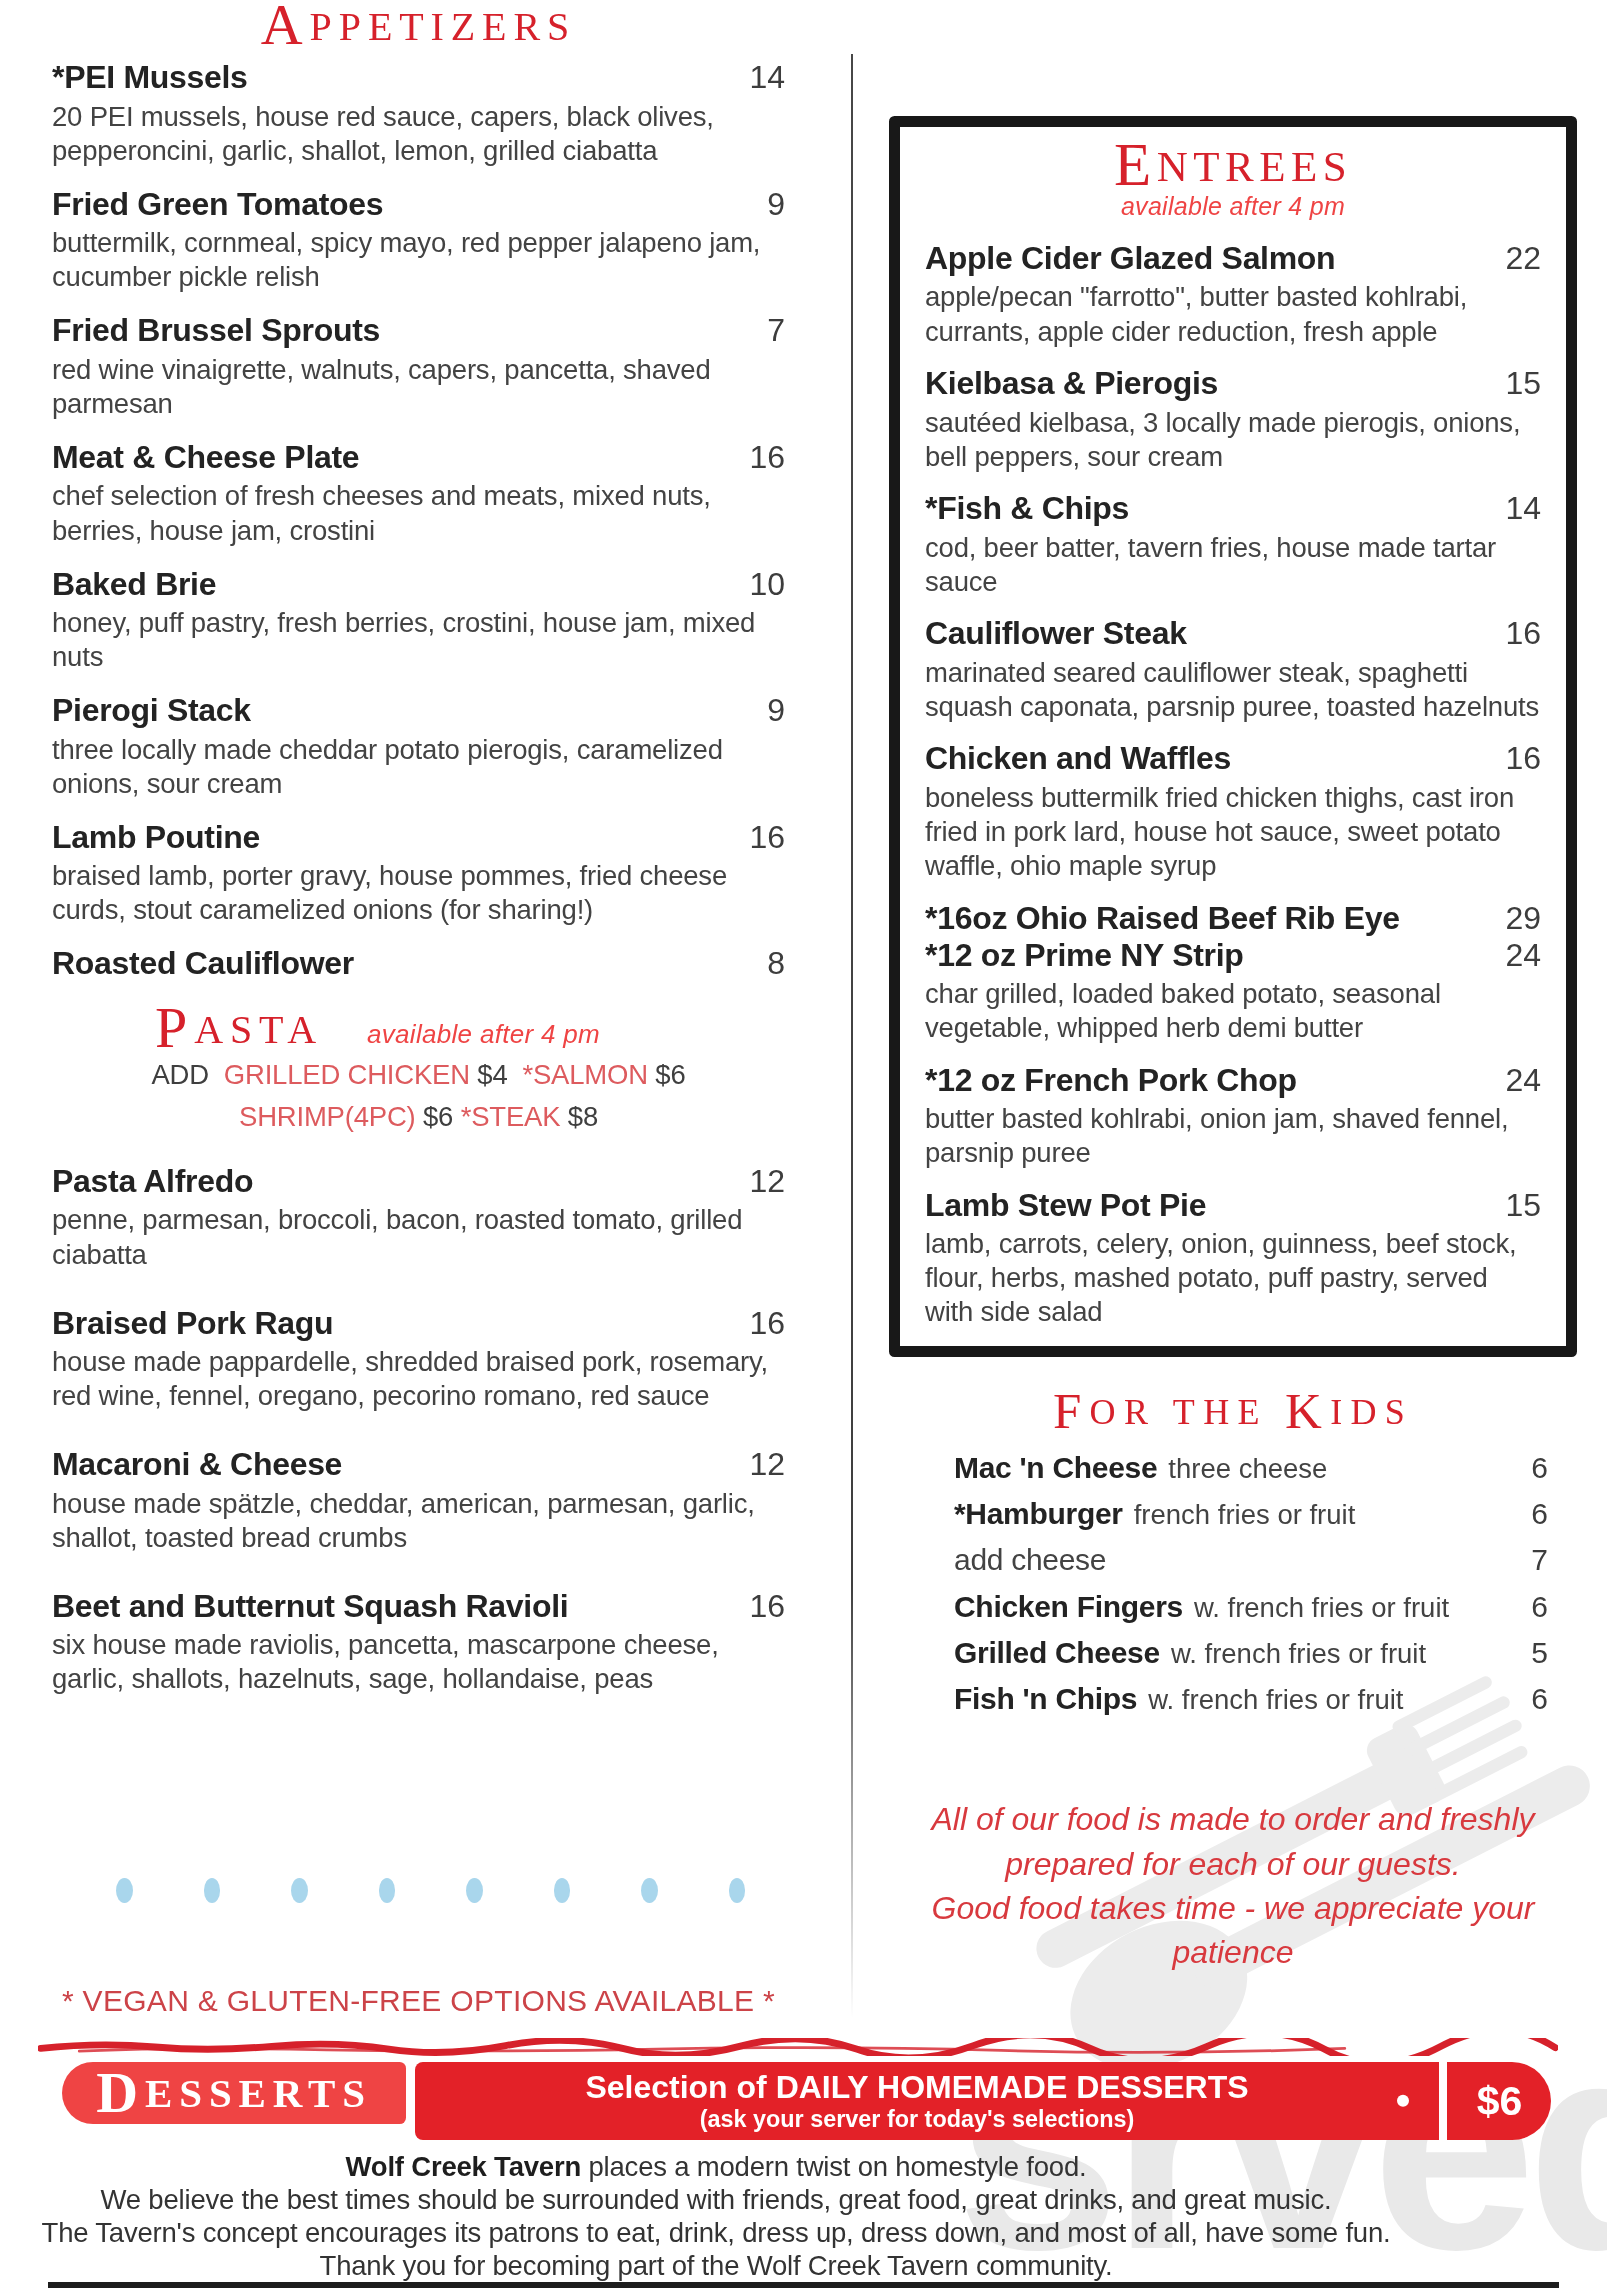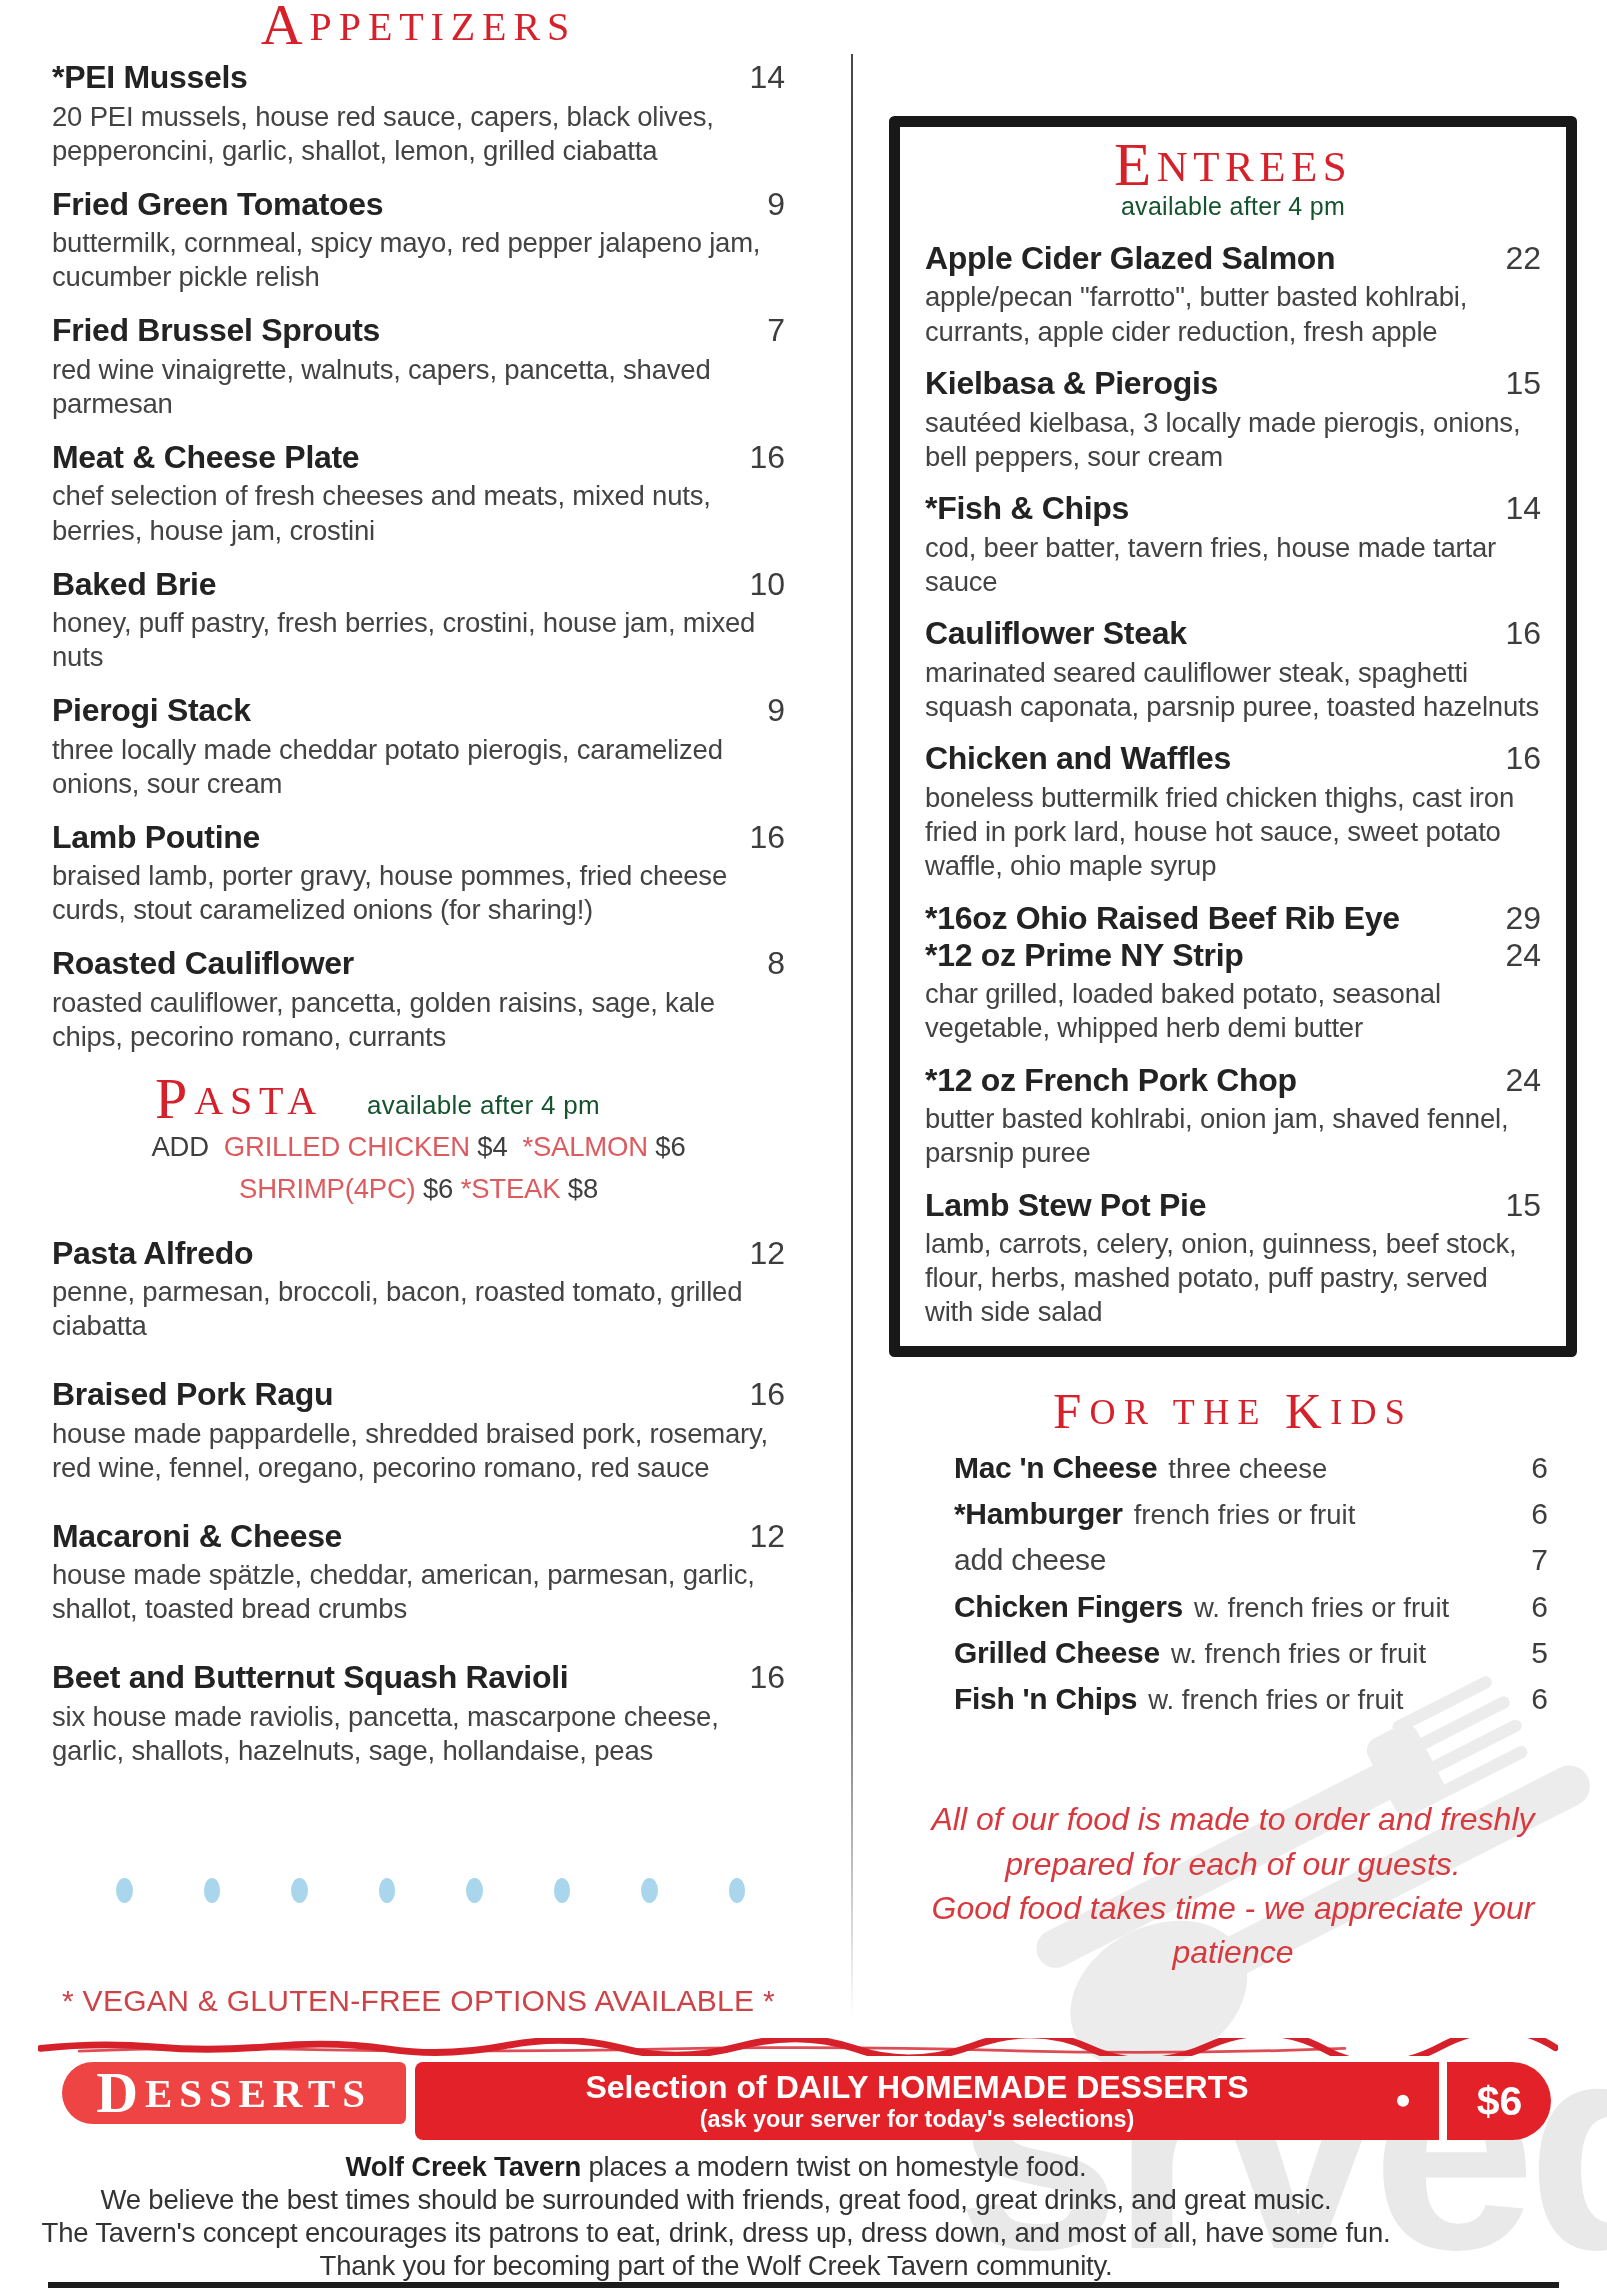--- a/index.html
+++ b/index.html
@@ -29,21 +29,21 @@
   }
   .sec-title .big{font-size:58px;line-height:0;vertical-align:-4.1px;}
   .menu-item{margin-bottom:18px;}
   .name-row{display:flex;justify-content:space-between;align-items:baseline;}
   .item-name{font-weight:bold;font-size:32px;color:#232323;letter-spacing:-0.3px;}
   .item-price{font-size:32px;color:#3d3d3d;margin-left:13.8px;}
   .item-desc{font-size:27.5px;color:#434343;line-height:1.24;margin-top:3.4px;letter-spacing:-0.2px;}
   
   .pasta-header{display:flex;align-items:baseline;gap:44px;margin-top:27.5px;padding-left:103px;}
   .pasta-header .sec-title{margin:0;}
-  .gray-avail{color:#14532d;font-size:26px;letter-spacing:0.3px;}
+  .gray-avail{color:#ef4444;font-style:italic;font-size:26px;letter-spacing:0.3px;}
   .add-line{text-align:center;font-size:27.5px;color:#3f3f3f;margin-top:9.6px;letter-spacing:-0.2px;}
   .add-line .add-name{color:#dd5b5e;}
   .pasta-items{margin-top:30px;}
   .pasta-items .menu-item{margin-bottom:33px;}
   
   .entrees-box{border:11px solid #181818;border-radius:5.5px;padding:18px 25px 16.5px;}
   .entrees-box .sec-title{font-size:43px;letter-spacing:5.5px;margin-bottom:4.1px;}
   .entrees-box .sec-title .big{font-size:61px;}
   .entrees-avail{text-align:center;margin-bottom:19px;font-size:25px;}
   .entrees-box .menu-item{margin-bottom:16.5px;}
@@ -169,21 +169,20 @@
         <span class="item-name">Lamb Poutine</span>
         <span class="item-price">16</span>
       </div>
     <div class="item-desc">braised lamb, porter gravy, house pommes, fried cheese curds, stout caramelized onions  (for sharing!)</div>
   </div>
   <div class="menu-item">
     <div class="name-row">
         <span class="item-name">Roasted Cauliflower</span>
         <span class="item-price">8</span>
       </div>
-    <div class="item-desc">roasted cauliflower, pancetta, golden raisins, sage, kale chips, pecorino romano, currants</div>
   </div>
 
   <div class="pasta-header">
     <div class="sec-title"><span class="big">P</span><span>ASTA</span></div>
     <div class="gray-avail">available after 4 pm</div>
   </div>
   <div class="add-line">
     <span>ADD</span>&nbsp;
     <span class="add-name">GRILLED CHICKEN</span>
     <span>$4</span>&nbsp;

